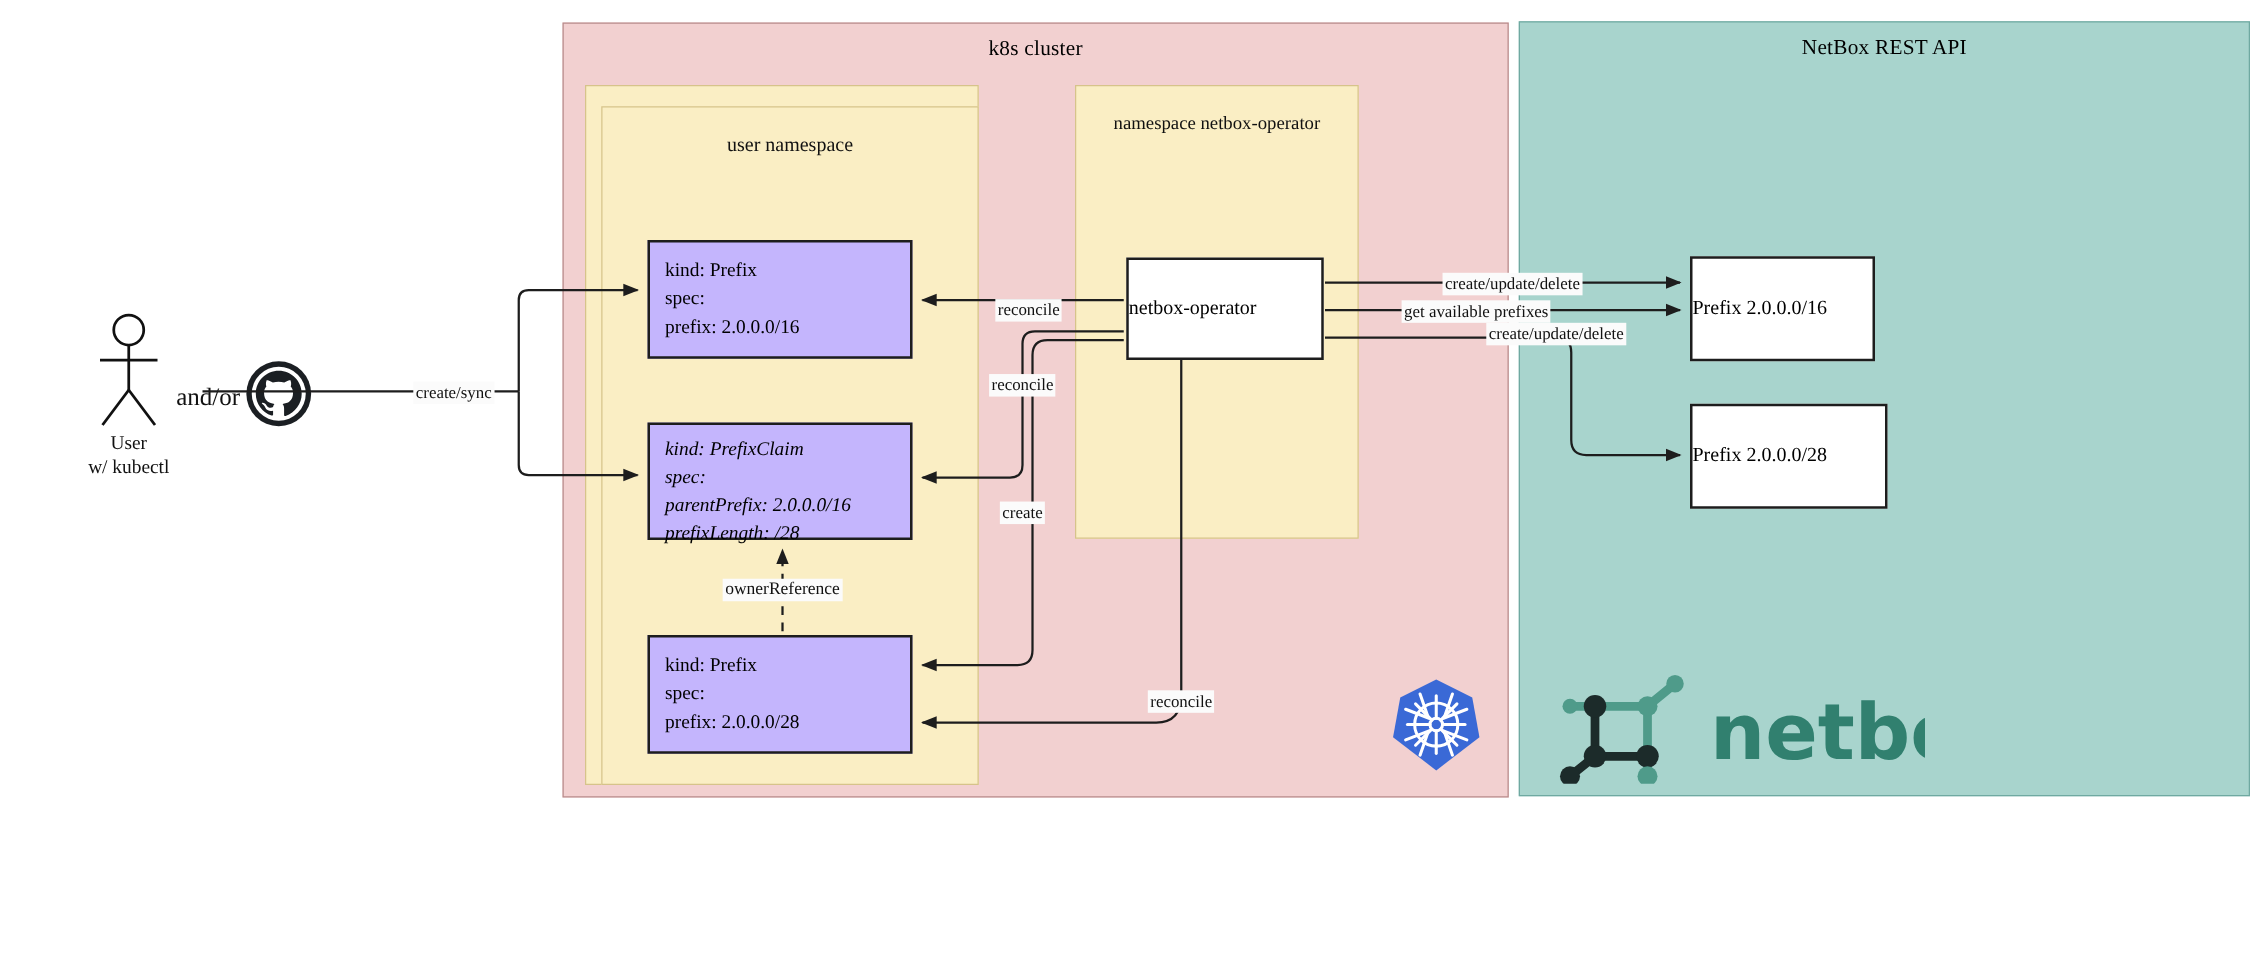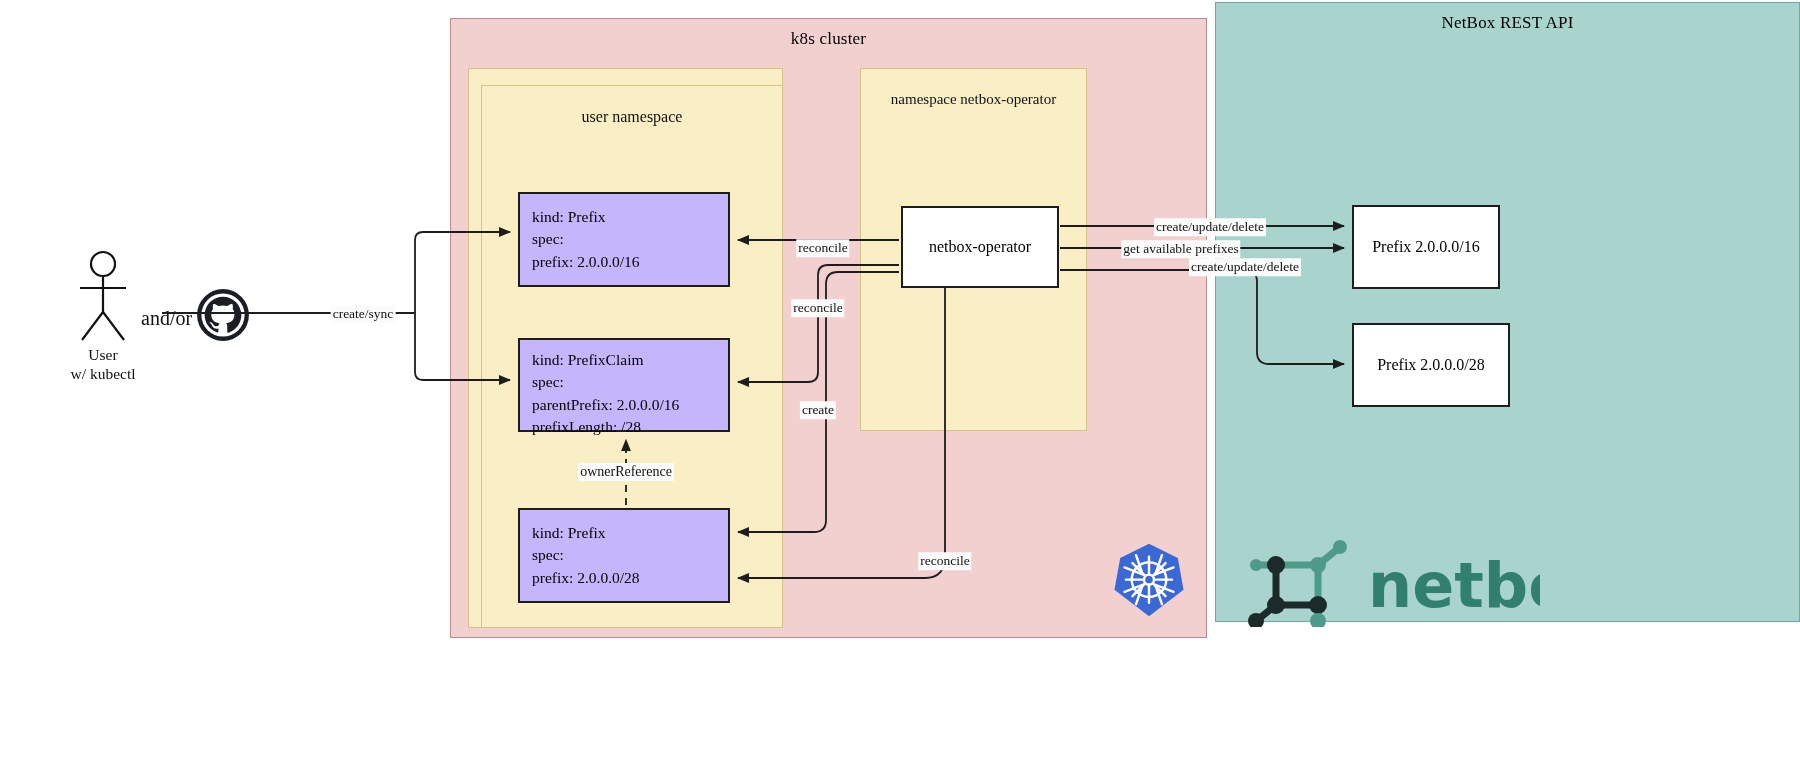--- a/index.html
+++ b/index.html
@@ -37,21 +37,21 @@
 
   
   .res-box {
     background:#c4b5fd; border:2px solid #1d1d1d;
     padding:12px 10px 10px 12px;
     font-size:15.5px; line-height:1.45; color:#000;
   }
   .res-box div { white-space:nowrap; }
   .center-box {
     background:#ffffff; border:2px solid #1d1d1d;
-    display:flex; align-items:center; justify-content:center;
+    display:flex; align-items:center; justify-content:flex-start;
     font-size:16px; color:#000;
   }
 
   
   .consumer-circle {
     border:1.6px solid #1d1d1d; border-radius:50%;
     background:#ffffff;
   }
   .consumer-label {
     position:absolute; left:0; right:0; top:26px;
@@ -89,21 +89,21 @@
   <div class="abs ns-box" style="left:468px; top:68px; width:315px; height:560px;"></div>
 
   <div class="abs ns-box" style="left:481px; top:85px; width:302px; height:543px;">
     <div class="ns-title">user namespace</div>
   </div>
 
   <div class="abs ns-box" style="left:860px; top:68px; width:227px; height:363px;">
     <div class="ns-title" style="font-size:15px;">namespace netbox-operator</div>
   </div>
 
-  <div class="abs netbox-api" style="left:1215px; top:2px; width:585px; height:620px;">
+  <div class="abs netbox-api" style="left:1215px; top:17px; width:585px; height:620px;">
     <div class="region-title">NetBox REST API</div>
   </div>
 
 
   <svg class="abs" style="left:72px; top:250px; width:62px; height:92px;" viewBox="0 0 62 92">
     <circle cx="31" cy="14" r="12" fill="#fff" stroke="#111" stroke-width="2.2"></circle>
     <line x1="31" y1="26" x2="31" y2="62" stroke="#111" stroke-width="2.2"></line>
     <line x1="8" y1="38" x2="54" y2="38" stroke="#111" stroke-width="2.2"></line>
     <line x1="31" y1="62" x2="10" y2="90" stroke="#111" stroke-width="2.2"></line>
     <line x1="31" y1="62" x2="52" y2="90" stroke="#111" stroke-width="2.2"></line>
@@ -120,21 +120,21 @@
     <circle cx="50" cy="50" r="40" fill="#ffffff"></circle>
     <path fill="#1b1f23" d="M50 16c-18.8 0-34 15.2-34 34 0 15 9.7 27.8 23.3 32.3 1.7.3 2.3-.7 2.3-1.6v-5.6c-9.5 2.1-11.5-4.6-11.5-4.6-1.6-4-3.8-5-3.8-5-3.1-2.1.2-2.1.2-2.1 3.4.2 5.2 3.5 5.2 3.5 3 5.2 7.9 3.7 9.9 2.8.3-2.2 1.2-3.7 2.1-4.5-7.6-.9-15.5-3.8-15.5-16.9 0-3.7 1.3-6.8 3.5-9.2-.4-.9-1.5-4.4.3-9.2 0 0 2.8-.9 9.3 3.5 2.7-.7 5.6-1.1 8.4-1.1s5.7.4 8.4 1.1c6.4-4.4 9.3-3.5 9.3-3.5 1.8 4.8.7 8.3.3 9.2 2.2 2.4 3.5 5.5 3.5 9.2 0 13.2-8 16-15.6 16.9 1.2 1.1 2.3 3.2 2.3 6.5v9.6c0 .9.6 2 2.3 1.6C74.3 77.8 84 65 84 50c0-18.8-15.2-34-34-34z"></path>
   </svg>
 
   <div class="abs res-box" style="left:518px; top:192px; width:212px; height:95px;">
     <div>kind: Prefix</div>
     <div>spec:</div>
     <div>prefix: 2.0.0.0/16</div>
   </div>
 
-  <div class="abs res-box" style="left:518px; top:338px; width:212px; height:94px; padding-top:9px;">
+  <div class="abs res-box" style="left:518px; top:338px; width:212px; height:94px; padding-top:9px;font-style:italic;">
     <div>kind: PrefixClaim</div>
     <div>spec:</div>
     <div>parentPrefix: 2.0.0.0/16</div>
     <div>prefixLength: /28</div>
   </div>
 
   <div class="abs res-box" style="left:518px; top:508px; width:212px; height:95px;">
     <div>kind: Prefix</div>
     <div>spec:</div>
     <div>prefix: 2.0.0.0/28</div>

